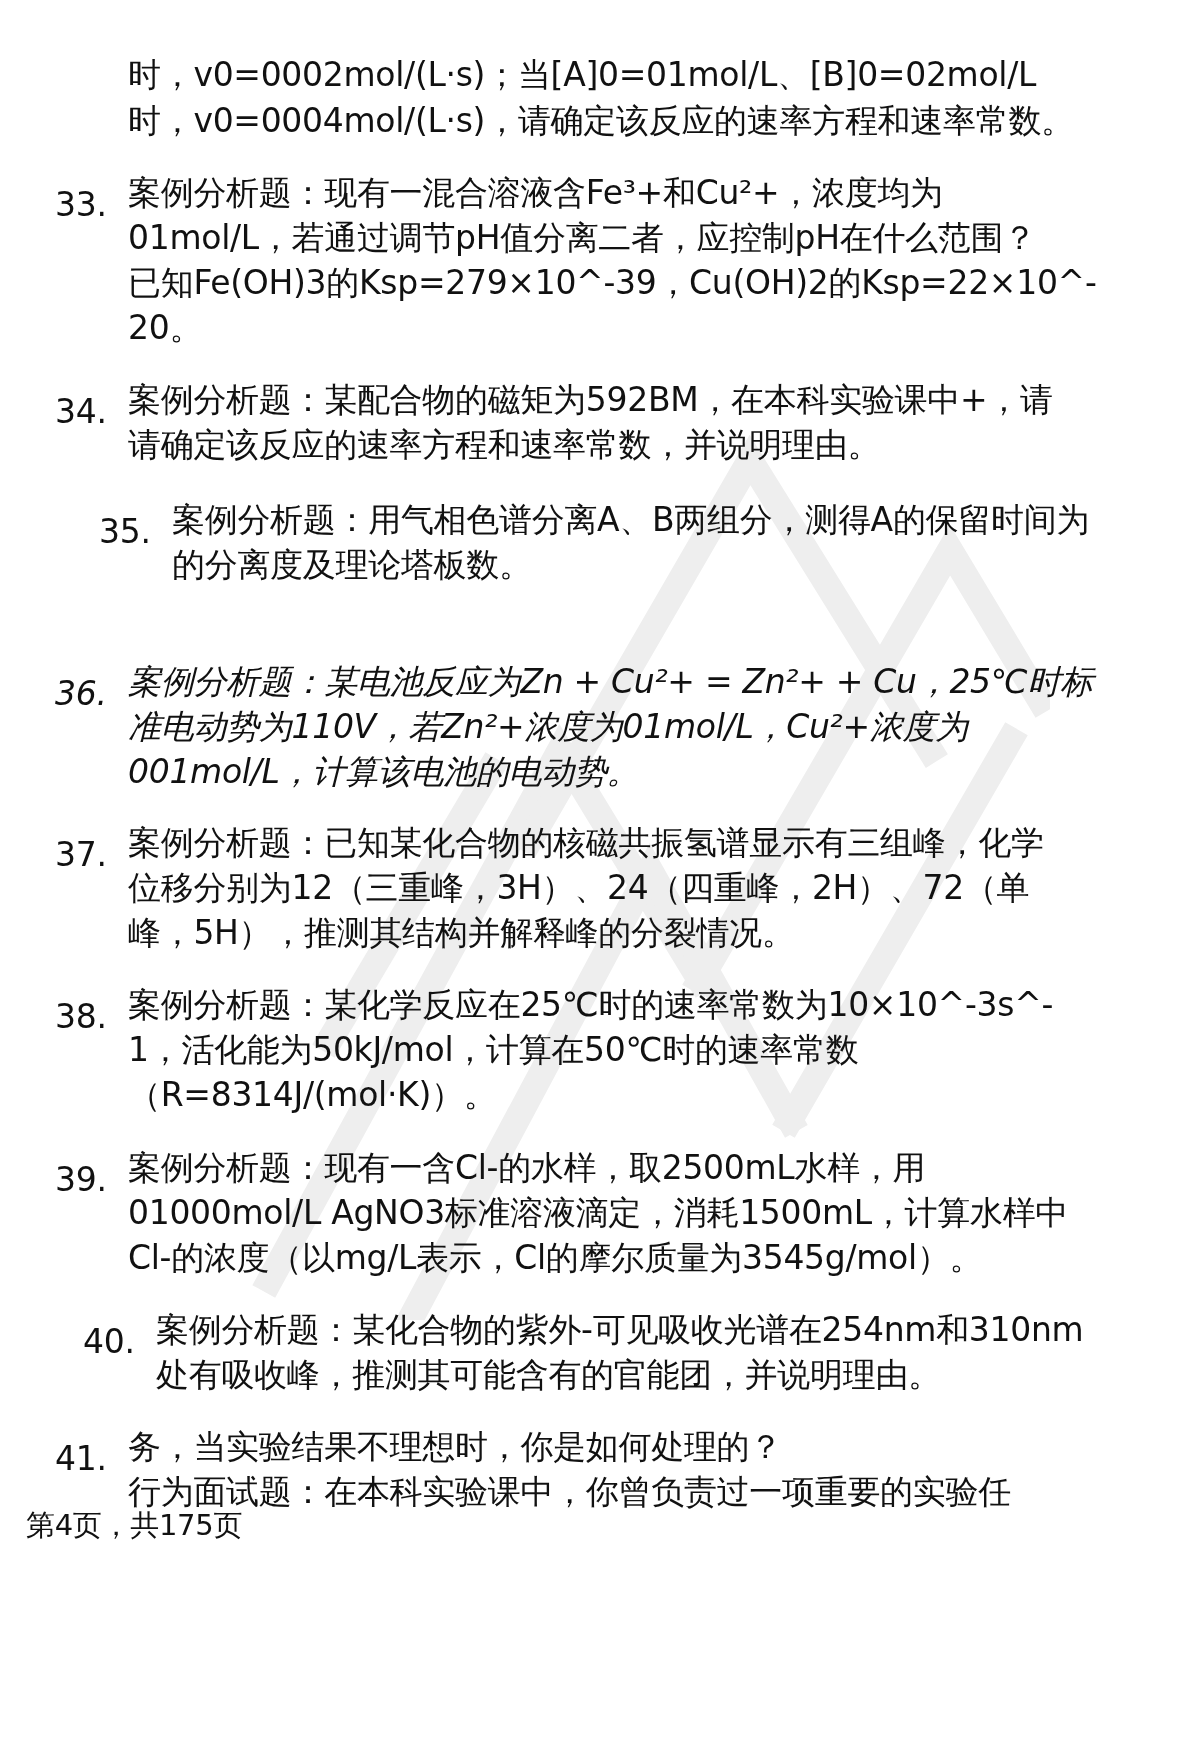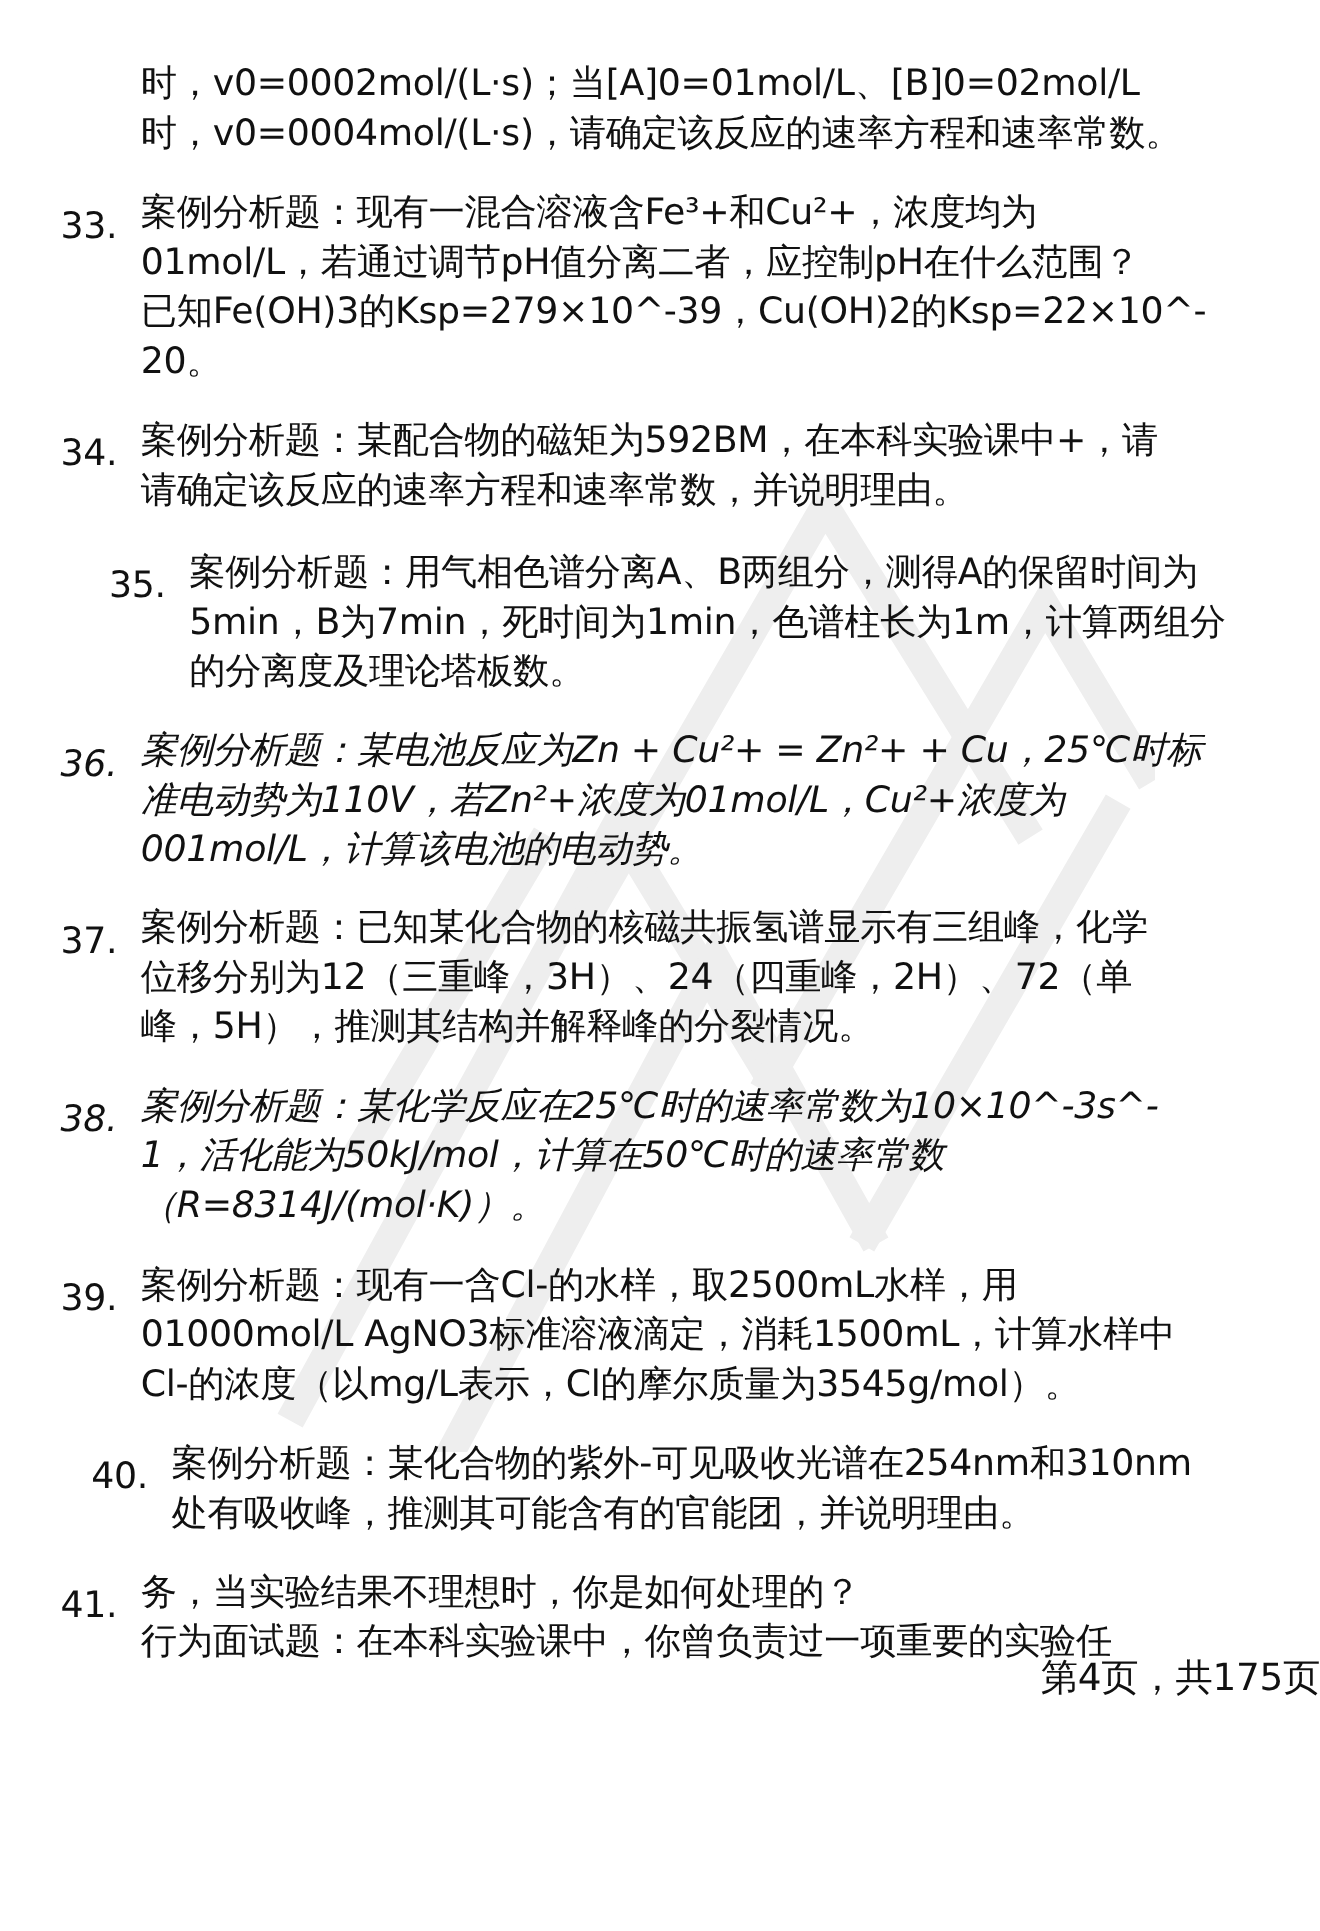--- a/index.html
+++ b/index.html
@@ -59,22 +59,22 @@
       margin-left: 73px;
       width: 1000px;
       word-break: break-all;
     }
     .q .line { display: block; white-space: nowrap; }
     .footer {
       position: absolute;
       left: 0;
       width: 1200px;
       top: 1690px;
-      text-align: right;
-      font-size: 34px;
+      text-align: left;
+      font-size: 29px;
       line-height: 34px;
       letter-spacing: -0.3px;
       color: #111111;
       padding-left: 26px;
       box-sizing: border-box;
     }
   </style>
 </head>
 <body>
 
@@ -111,21 +111,20 @@
     <div class="body">
       <span class="line">案例分析题：某配合物的磁矩为592BM，在本科实验课中+，请</span>
       <span class="line">请确定该反应的速率方程和速率常数，并说明理由。</span>
     </div>
   </div>
 
   <div class="q" style="top:497px;margin-left:44px;">
     <span class="num">35.</span>
     <div class="body">
       <span class="line">案例分析题：用气相色谱分离A、B两组分，测得A的保留时间为</span>
-      <span class="line">5min，B为7min，死时间为1min，色谱柱长为1m，计算两组分</span>
       <span class="line">的分离度及理论塔板数。</span>
     </div>
   </div>
 
   <div class="q" style="top:659px;font-style:italic;">
     <span class="num">36.</span>
     <div class="body">
       <span class="line">案例分析题：某电池反应为Zn + Cu²+ = Zn²+ + Cu，25℃时标</span>
       <span class="line">准电动势为110V，若Zn²+浓度为01mol/L，Cu²+浓度为</span>
       <span class="line">001mol/L，计算该电池的电动势。</span>
@@ -134,21 +133,21 @@
 
   <div class="q" style="top:820px;">
     <span class="num">37.</span>
     <div class="body">
       <span class="line">案例分析题：已知某化合物的核磁共振氢谱显示有三组峰，化学</span>
       <span class="line">位移分别为12（三重峰，3H）、24（四重峰，2H）、72（单</span>
       <span class="line">峰，5H），推测其结构并解释峰的分裂情况。</span>
     </div>
   </div>
 
-  <div class="q" style="top:982px;font-style:italic;">
+  <div class="q" style="top:982px;">
     <span class="num">38.</span>
     <div class="body">
       <span class="line">案例分析题：某化学反应在25℃时的速率常数为10×10^-3s^-</span>
       <span class="line">1，活化能为50kJ/mol，计算在50℃时的速率常数</span>
       <span class="line">（R=8314J/(mol·K)）。</span>
     </div>
   </div>
 
   <div class="q" style="top:1145px;">
     <span class="num">39.</span>

